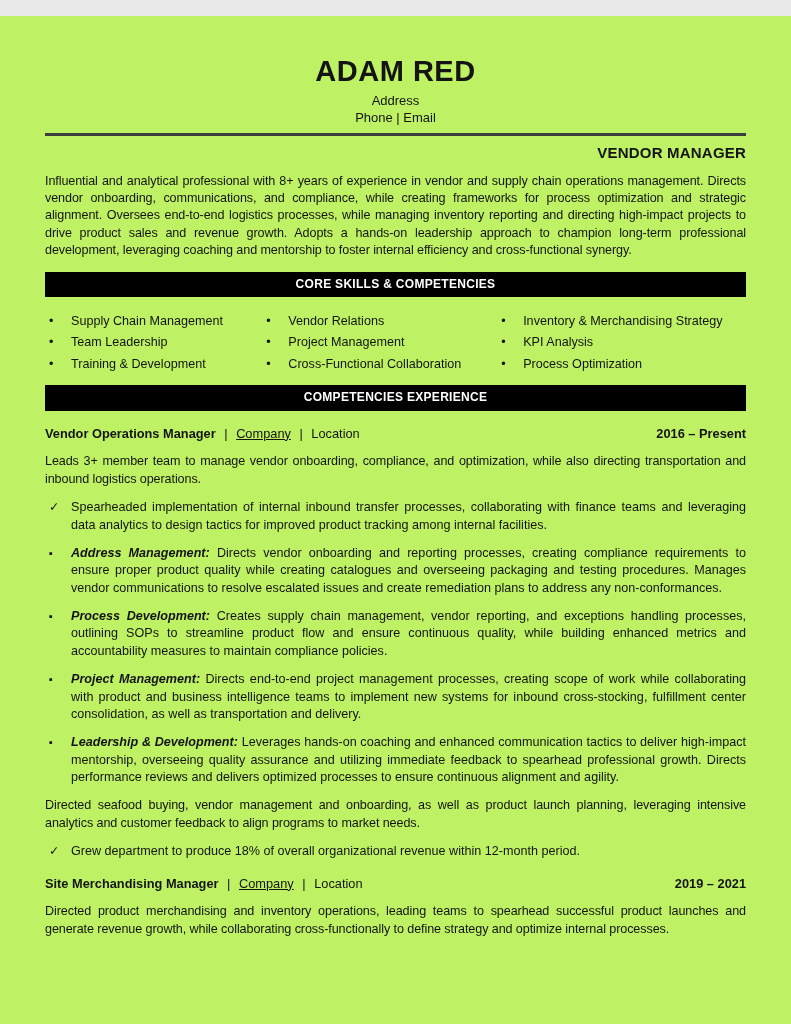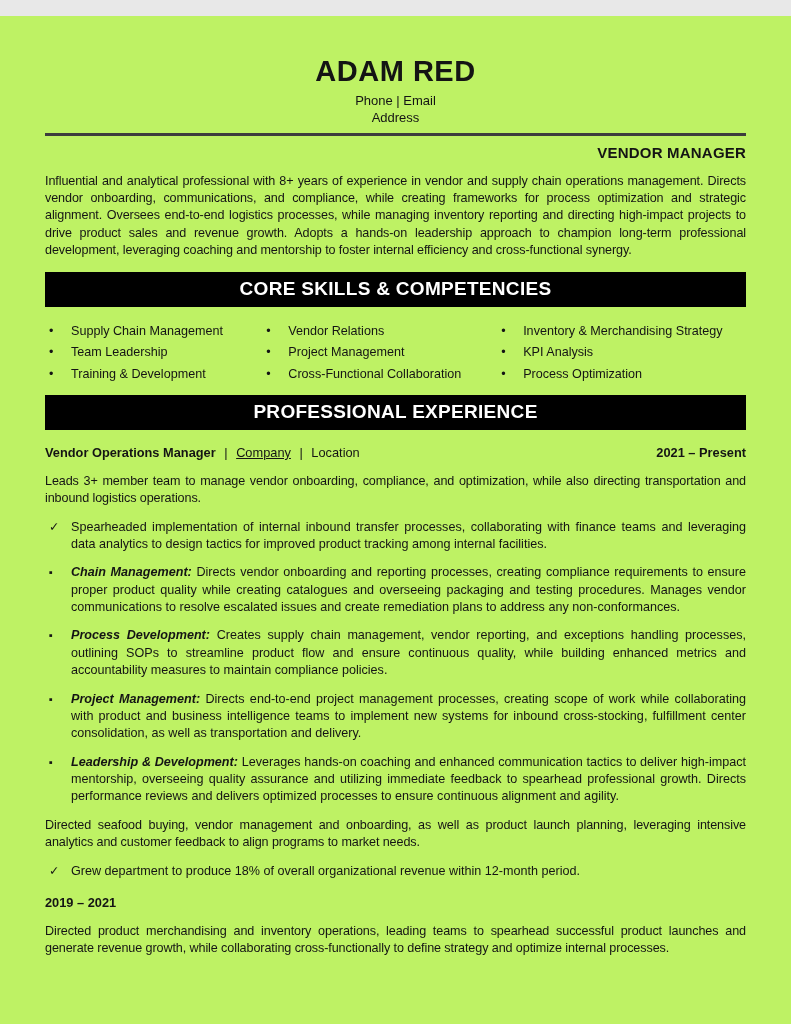--- a/index.html
+++ b/index.html
@@ -48,21 +48,21 @@
   
   .just { text-align: justify; }
   .summary { margin: 0; letter-spacing: -0.1px; }
 
   
   .banner {
     background: #000000;
     color: #ffffff;
     text-align: center;
     font-weight: 700;
-    font-size: 19px;
+    font-size: 12px;
     letter-spacing: 0.3px;
     padding: 4px 0 5px 0;
     margin: 12px 0 12px 0;
   }
 
   
   .skills-grid {
     display: grid;
     grid-template-columns: 31% 33.5% 35.5%;
     margin-top: 2px;
@@ -104,22 +104,22 @@
   }
   .bi { font-weight: 700; font-style: italic; }
 </style>
 </head>
 <body>
 
 <div class="page">
 
   <header>
     <div class="name">ADAM RED</div>
+    <div class="center-line">Address</div>
     <div class="center-line">Phone | Email</div>
-    <div class="center-line">Address</div>
     <hr class="rule">
     <div class="doc-title">VENDOR MANAGER</div>
   </header>
 
   <p class="summary just">Influential and analytical professional with 8+ years of experience in vendor and supply chain operations management. Directs vendor onboarding, communications, and compliance, while creating frameworks for process optimization and strategic alignment. Oversees end-to-end logistics processes, while managing inventory reporting and directing high-impact projects to drive product sales and revenue growth. Adopts a hands-on leadership approach to champion long-term professional development, leveraging coaching and mentorship to foster internal efficiency and cross-functional synergy.</p>
 
   <div class="banner">CORE SKILLS &amp; COMPETENCIES</div>
 
   <div class="skills-grid">
     <div class="skill-col">
@@ -159,44 +159,44 @@
         <span class="marker">•</span>
         <span>KPI Analysis</span>
       </div>
       <div class="li">
         <span class="marker">•</span>
         <span>Process Optimization</span>
       </div>
     </div>
   </div>
 
-  <div class="banner">PROFESSIONAL EXPERIENCE</div>
+  <div class="banner">COMPETENCIES EXPERIENCE</div>
 
   <section>
     <div class="job-header">
       <div>
         <span class="job-title">Vendor Operations Manager</span>
         <span class="pipe">|</span>
         <span class="company">Company</span>
         <span class="pipe">|</span>
         <span>Location</span>
       </div>
-      <div class="dates">2021 – Present</div>
+      <div class="dates">2016 – Present</div>
     </div>
     <p class="para just">Leads 3+ member team to manage vendor onboarding, compliance, and optimization, while also directing transportation and inbound logistics operations.</p>
     <div class="li mt">
       <span class="marker chk">✓</span>
       <div class="just">Spearheaded implementation of internal inbound transfer processes, collaborating with finance teams and leveraging data analytics to design tactics for improved product tracking among internal facilities.</div>
     </div>
 
 
     <div class="li mt">
       <span class="marker sq">▪</span>
       <div class="just">
-        <span class="bi">Chain Management:</span>
+        <span class="bi">Address Management:</span>
         <span>Directs vendor onboarding and reporting processes, creating compliance requirements to ensure proper product quality while creating catalogues and overseeing packaging and testing procedures. Manages vendor communications to resolve escalated issues and create remediation plans to address any non-conformances.</span>
       </div>
     </div>
     <div class="li mt">
       <span class="marker sq">▪</span>
       <div class="just">
         <span class="bi">Process Development:</span>
         <span>Creates supply chain management, vendor reporting, and exceptions handling processes, outlining SOPs to streamline product flow and ensure continuous quality, while building enhanced metrics and accountability measures to maintain compliance policies.</span>
       </div>
     </div>
@@ -219,18 +219,25 @@
   <section>
     <p class="para just">Directed seafood buying, vendor management and onboarding, as well as product launch planning, leveraging intensive analytics and customer feedback to align programs to market needs.</p>
     <div class="li mt">
       <span class="marker chk">✓</span>
       <div class="just">Grew department to produce 18% of overall organizational revenue within 12-month period.</div>
     </div>
   </section>
 
   <section>
     <div class="job-header">
+      <div>
+        <span class="job-title">Site Merchandising Manager</span>
+        <span class="pipe">|</span>
+        <span class="company">Company</span>
+        <span class="pipe">|</span>
+        <span>Location</span>
+      </div>
       <div class="dates">2019 – 2021</div>
     </div>
     <p class="para just">Directed product merchandising and inventory operations, leading teams to spearhead successful product launches and generate revenue growth, while collaborating cross-functionally to define strategy and optimize internal processes.</p>
   </section>
 
 </div>
 
 </body></html>

